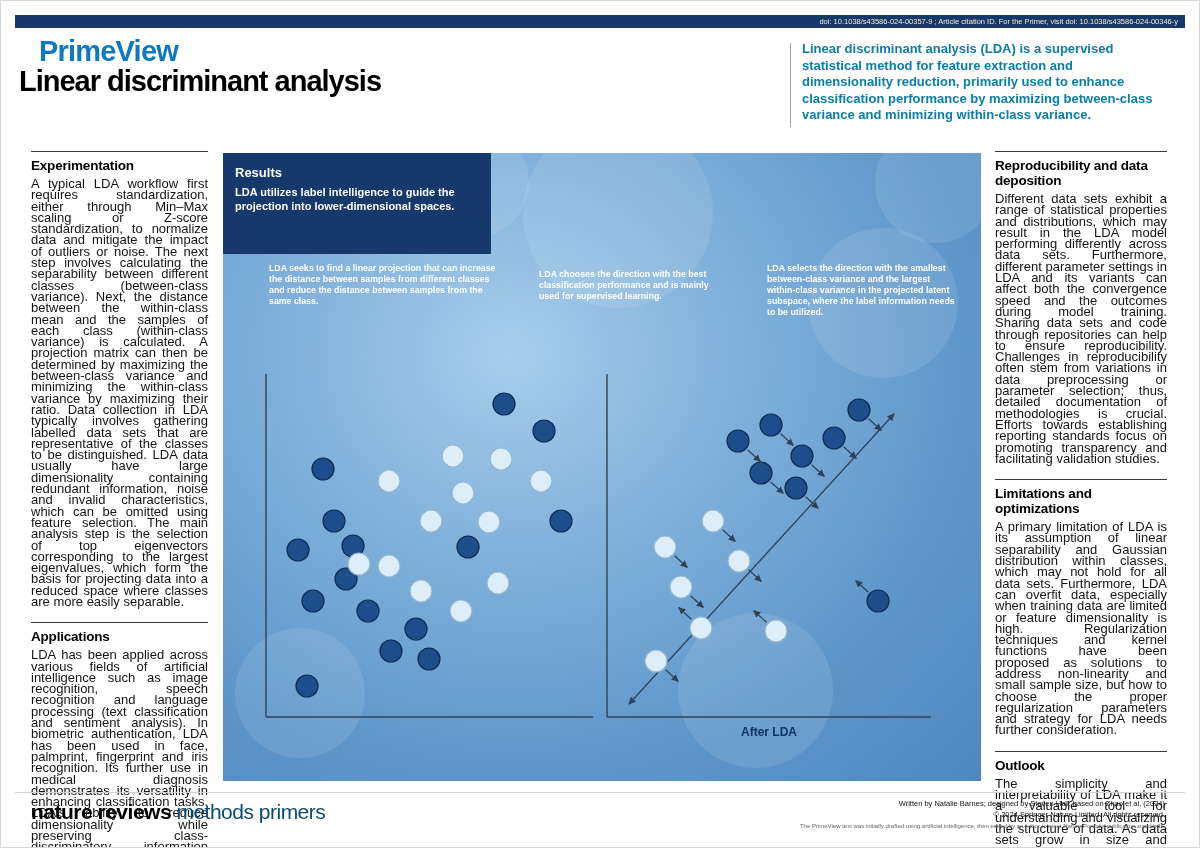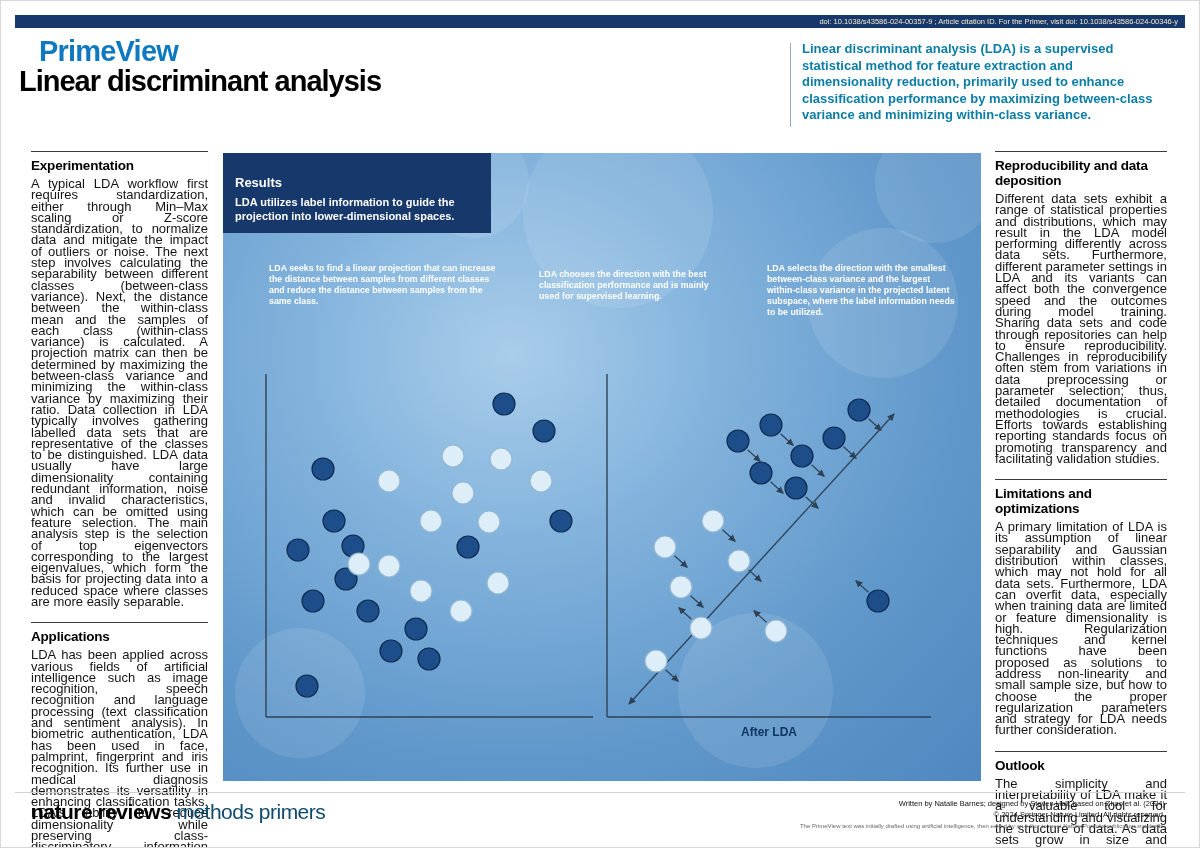--- a/index.html
+++ b/index.html
@@ -30,22 +30,22 @@
   .panel{position:absolute;left:222px;top:152px;width:758px;height:628px;overflow:hidden;
          background:radial-gradient(ellipse at 38% 32%, #a9cdea 0%, #84b4dd 30%, #5f97ca 68%, #4f88bf 100%);}
   .bubble{position:absolute;border-radius:50%;background:rgba(255,255,255,0.10);}
   .b1{left:300px;top:-35px;width:190px;height:190px;}
   .b2{left:585px;top:75px;width:150px;height:150px;}
   .b3{left:12px;top:475px;width:130px;height:130px;}
   .b4{left:455px;top:460px;width:155px;height:155px;}
   .b5{left:196px;top:-25px;width:110px;height:110px;}
   .b6{left:652px;top:-30px;width:120px;height:120px;}
   #panel-svg{position:absolute;left:0;top:0;width:758px;height:628px;}
-  .results-box{position:absolute;left:0;top:0;width:268px;height:80px;background:#17386b;color:#fff;
-               padding:22px 12px;box-sizing:border-box;}
+  .results-box{position:absolute;left:0;top:0;width:268px;height:101px;background:#17386b;color:#fff;
+               padding:12px 12px;box-sizing:border-box;}
   .results-title{font-size:13px;font-weight:bold;margin-bottom:5px;}
   .results-text{font-size:11px;font-weight:bold;line-height:14px;}
   .caption{position:absolute;color:#ffffff;font-size:8.8px;font-weight:bold;line-height:11px;}
   .cap1{left:46px;top:110px;width:238px;}
   .cap2{left:316px;top:116px;width:192px;}
   .cap3{left:544px;top:110px;width:192px;}
   .plot-title{position:absolute;top:572px;font-size:12px;font-weight:bold;color:#0f3562;text-align:center;}
   .pt1{left:43px;width:327px;}
   .pt2{left:384px;width:324px;}
 
@@ -159,21 +159,21 @@
         <circle cx="442" cy="394" r="11" fill="#ddeef8" stroke="#93b7d2" stroke-width="1.2"></circle>
         <circle cx="516" cy="408" r="11" fill="#ddeef8" stroke="#93b7d2" stroke-width="1.2"></circle>
         <circle cx="458" cy="434" r="11" fill="#ddeef8" stroke="#93b7d2" stroke-width="1.2"></circle>
         <circle cx="478" cy="475" r="11" fill="#ddeef8" stroke="#93b7d2" stroke-width="1.2"></circle>
         <circle cx="433" cy="508" r="11" fill="#ddeef8" stroke="#93b7d2" stroke-width="1.2"></circle>
         <circle cx="553" cy="478" r="11" fill="#ddeef8" stroke="#93b7d2" stroke-width="1.2"></circle>
       </svg>
 
     <div class="results-box">
       <div class="results-title">Results</div>
-      <div class="results-text">LDA utilizes label information to guide the projection into lower-dimensional spaces.</div>
+      <div class="results-text">LDA utilizes label intelligence to guide the projection into lower-dimensional spaces.</div>
     </div>
 
     <div class="caption cap1">LDA seeks to find a linear projection that can increase the distance between samples from different classes and reduce the distance between samples from the same class.</div>
     <div class="caption cap2">LDA chooses the direction with the best classification performance and is mainly used for supervised learning.</div>
     <div class="caption cap3">LDA selects the direction with the smallest between-class variance and the largest within-class variance in the projected latent subspace, where the label information needs to be utilized.</div>
 
     <div class="plot-title pt2">After LDA</div>
   </main>
 
   <aside class="col col-right">

